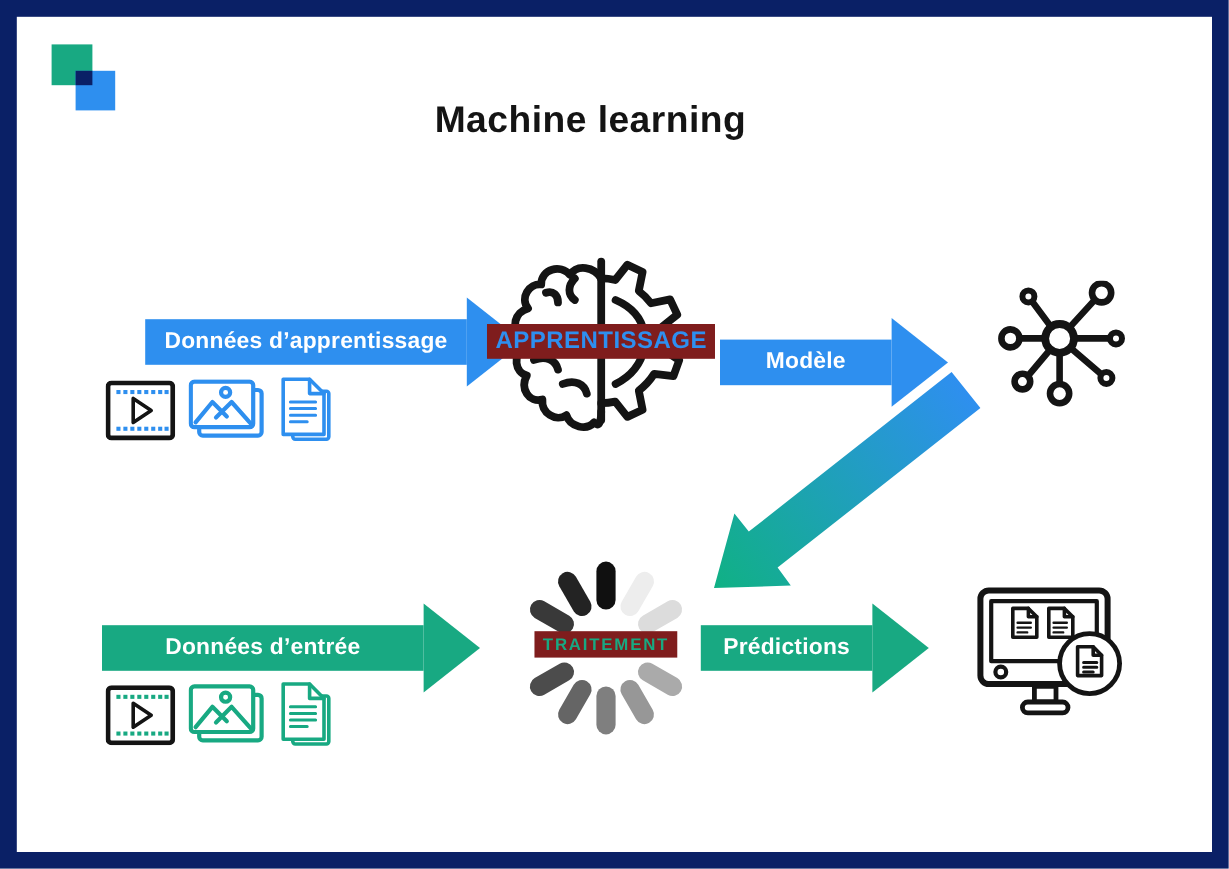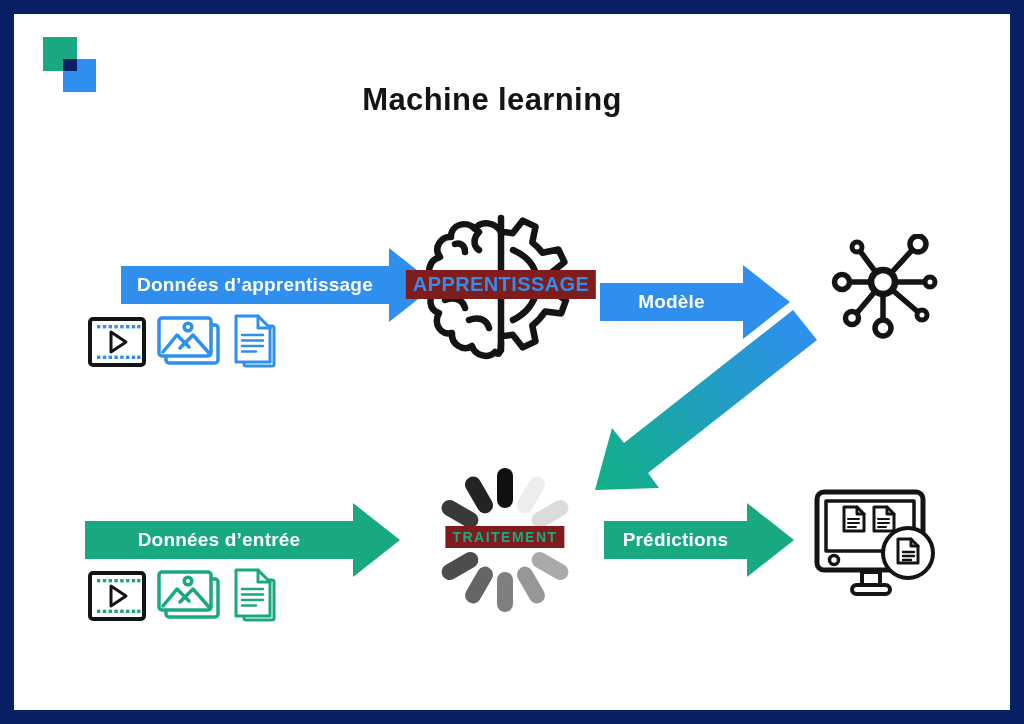--- a/index.html
+++ b/index.html
@@ -19,21 +19,21 @@
   
   .arrow{position:absolute;display:flex;align-items:center;height:74px;}
   .arrow .body{flex:1;height:38px;display:flex;align-items:center;justify-content:center;
     color:#fff;font-weight:bold;font-size:19px;letter-spacing:.2px;white-space:nowrap;}
   .arrow .head{width:0;height:0;border-top:37px solid transparent;border-bottom:37px solid transparent;}
   .arrow.blue .body{background:var(--blue);} .arrow.blue .head{border-left:47px solid var(--blue);}
   .arrow.green .body{background:var(--green);} .arrow.green .head{border-left:47px solid var(--green);}
   .arr1{left:85px;top:248px;width:315px;margin-left:36px;}
   .arr2{left:600px;top:265px;width:190px;}
   .arr3{left:85px;top:503px;width:315px;}
-  .arr4{left:604px;top:503px;width:190px;}
+  .arr4{left:584px;top:503px;width:190px;}
   
   .stage-label{position:absolute;transform:translateX(-50%);background:#7f1d1d;
     font-weight:bold;white-space:nowrap;padding:3px 7px;}
   .lbl-app{left:501px;top:270px;color:var(--blue);font-size:20px;letter-spacing:.4px;}
   .lbl-tra{left:505px;top:526px;color:var(--green);font-size:14px;letter-spacing:1.5px;}
   
   .brain{position:absolute;left:421px;top:196px;}
   .network{position:absolute;left:827px;top:234px;}
   .diag{position:absolute;left:575px;top:305px;}
   .monitor{position:absolute;left:814px;top:489px;}

